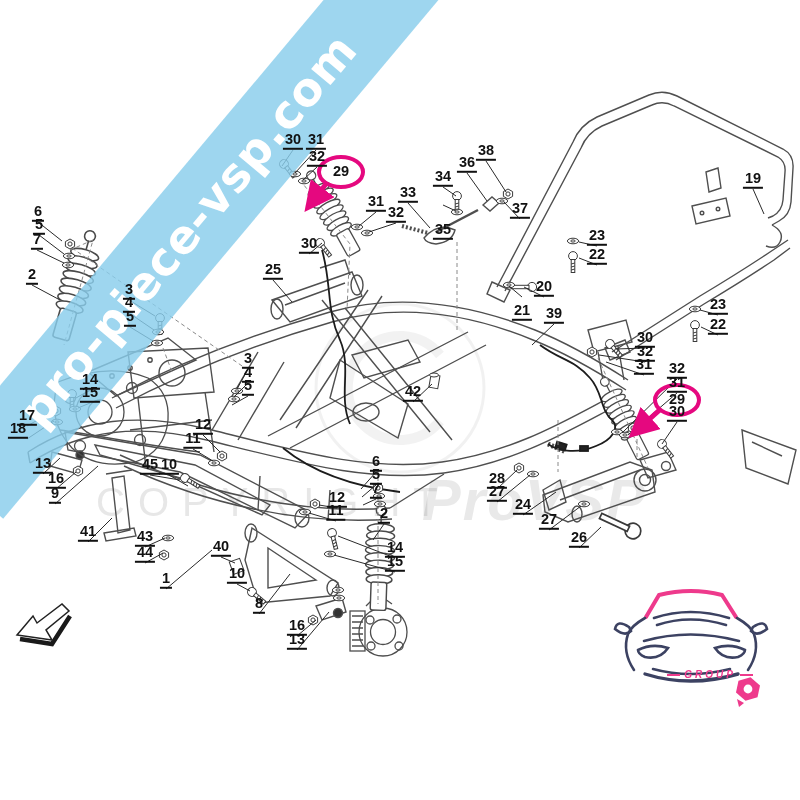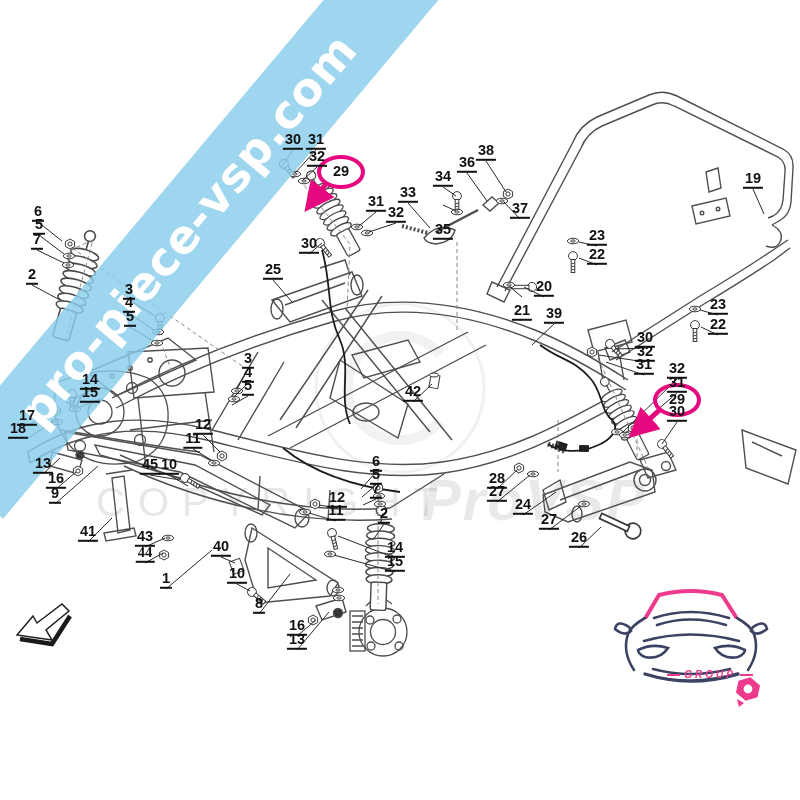--- a/index.html
+++ b/index.html
@@ -420,21 +420,21 @@
       <div class="co" style="left: 18px; top: 439px;">18</div>
       <div class="co" style="left: 43px; top: 474px;">13</div>
       <div class="co" style="left: 56px; top: 489px;">16</div>
       <div class="co" style="left: 55px; top: 504px;">9</div>
       <div class="co" style="left: 88px; top: 542px;">41</div>
       <div class="co" style="left: 203px; top: 435px;">12</div>
       <div class="co" style="left: 193px; top: 449px;">11</div>
       <div class="co" style="left: 150px; top: 475px;">45</div>
       <div class="co" style="left: 169px; top: 475px;">10</div>
       <div class="co" style="left: 145px; top: 547px;">43</div>
-      <div class="co" style="left: 145px; top: 563px; font-family: Liberation Serif, serif;">44</div>
+      <div class="co" style="left: 145px; top: 563px;">44</div>
       <div class="co" style="left: 166px; top: 589px;">1</div>
       <div class="co" style="left: 221px; top: 557px;">40</div>
       <div class="co" style="left: 237px; top: 584px;">10</div>
       <div class="co" style="left: 259px; top: 614px;">8</div>
       <div class="co" style="left: 413px; top: 402px;">42</div>
       <div class="co" style="left: 376px; top: 472px;">6</div>
       <div class="co" style="left: 376px; top: 485px;">5</div>
       <div class="co" style="left: 376px; top: 499px;">7</div>
       <div class="co" style="left: 337px; top: 508px;">12</div>
       <div class="co" style="left: 336px; top: 521px;">11</div>

